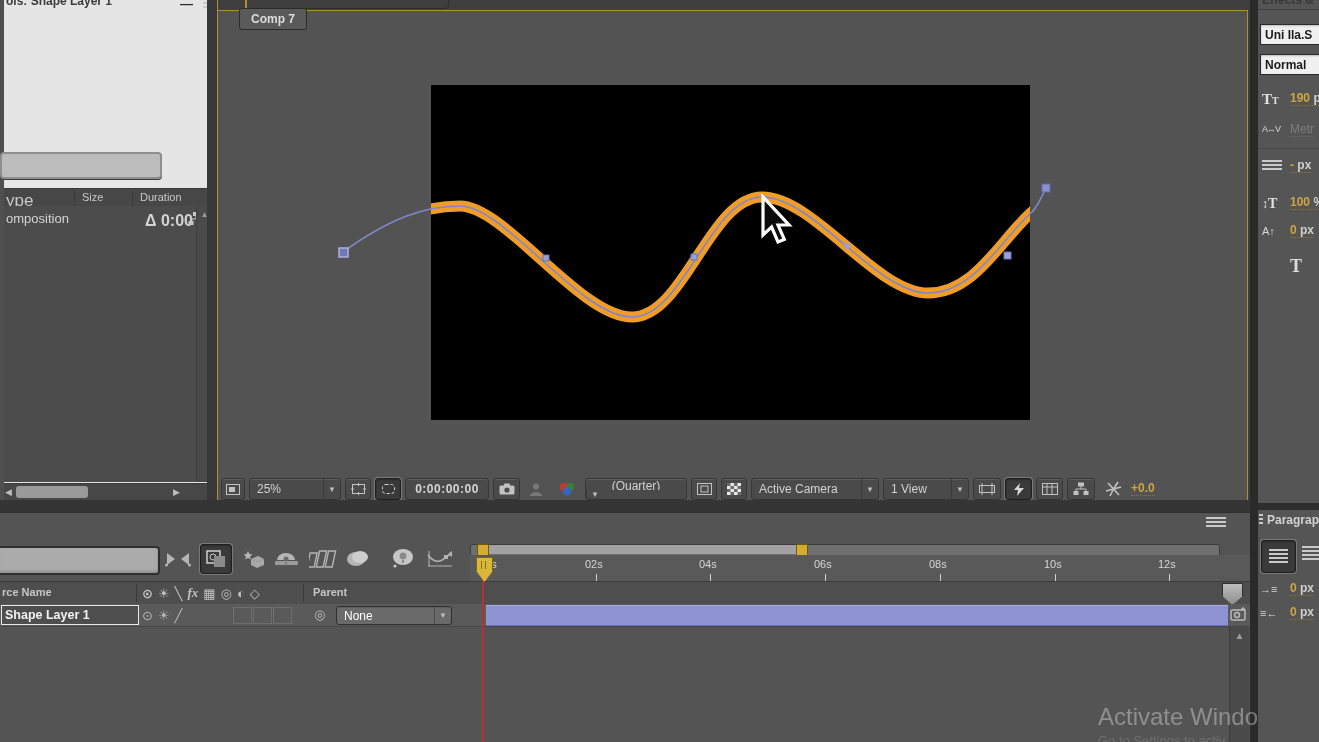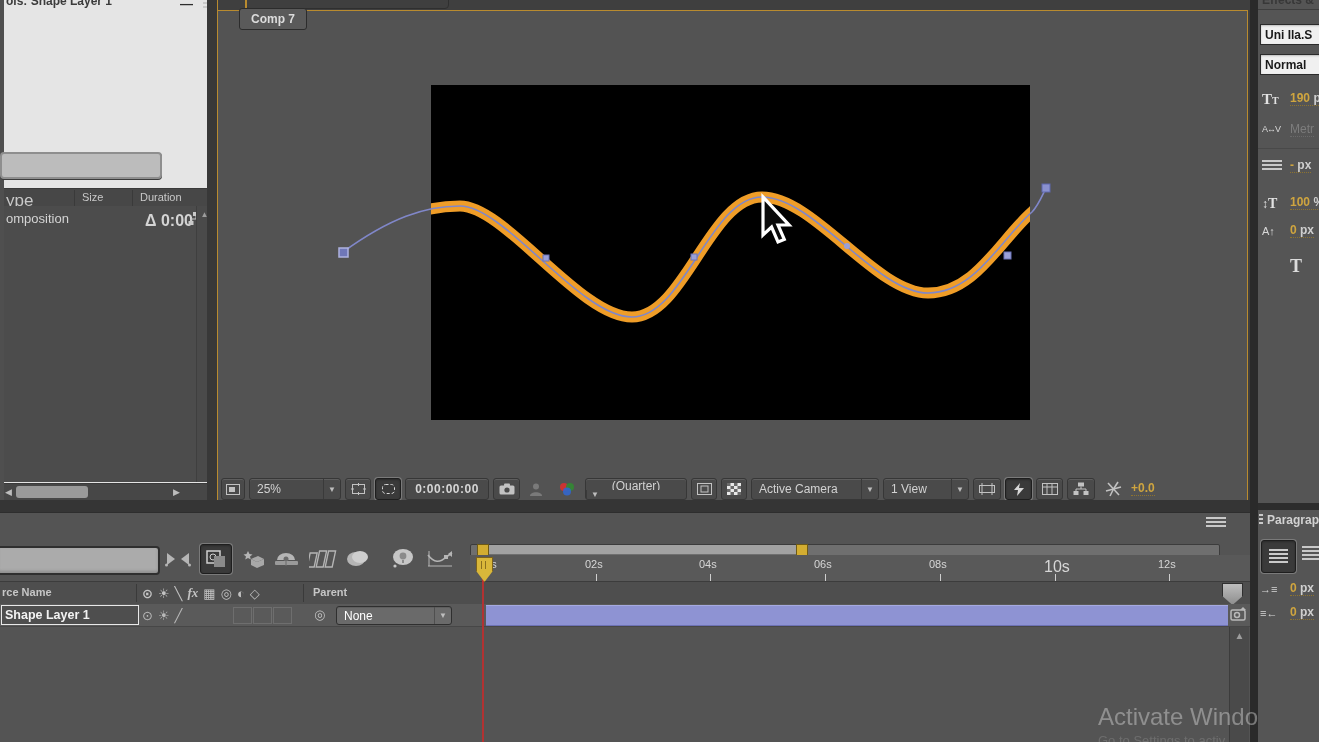--- a/index.html
+++ b/index.html
@@ -388,21 +388,21 @@
     <div class="abs" style="left:486px;top:32px;width:311px;height:9px;background:#a2a2a2;"></div>
     <div class="abs" style="left:477px;top:31px;width:10px;height:11px;background:#d3ad31;border:1px solid #6e5a14;"></div>
     <div class="abs" style="left:796px;top:31px;width:10px;height:11px;background:#d3ad31;border:1px solid #6e5a14;"></div>
 
     <div class="abs" style="left:470px;top:42px;width:780px;height:26px;background:#595959;border-bottom:1px solid #454545;">
       <span class="abs" style="left:6px;top:3px;font-size:11px;color:#d6d6d6;">:00s</span>
       <span class="abs" style="left:115px;top:3px;font-size:11px;color:#d6d6d6;">02s</span>
       <span class="abs" style="left:229px;top:3px;font-size:11px;color:#d6d6d6;">04s</span>
       <span class="abs" style="left:344px;top:3px;font-size:11px;color:#d6d6d6;">06s</span>
       <span class="abs" style="left:459px;top:3px;font-size:11px;color:#d6d6d6;">08s</span>
-      <span class="abs" style="left:574px;top:3px;font-size:16px;color:#d6d6d6;">10s</span>
+      <span class="abs" style="left:574px;top:3px;font-size:11px;color:#d6d6d6;">10s</span>
       <span class="abs" style="left:688px;top:3px;font-size:11px;color:#d6d6d6;">12s</span>
       <div class="abs" style="left:126px;top:19px;width:1px;height:7px;background:#cfcfcf;"></div>
       <div class="abs" style="left:240px;top:19px;width:1px;height:7px;background:#cfcfcf;"></div>
       <div class="abs" style="left:355px;top:19px;width:1px;height:7px;background:#cfcfcf;"></div>
       <div class="abs" style="left:470px;top:19px;width:1px;height:7px;background:#cfcfcf;"></div>
       <div class="abs" style="left:585px;top:19px;width:1px;height:7px;background:#cfcfcf;"></div>
       <div class="abs" style="left:699px;top:19px;width:1px;height:7px;background:#cfcfcf;"></div>
     </div>
 
     <div class="abs" style="left:0;top:68px;width:1250px;height:22px;background:#4e4e4e;border-top:1px solid #3c3c3c;border-bottom:1px solid #3c3c3c;font-weight:bold;">

